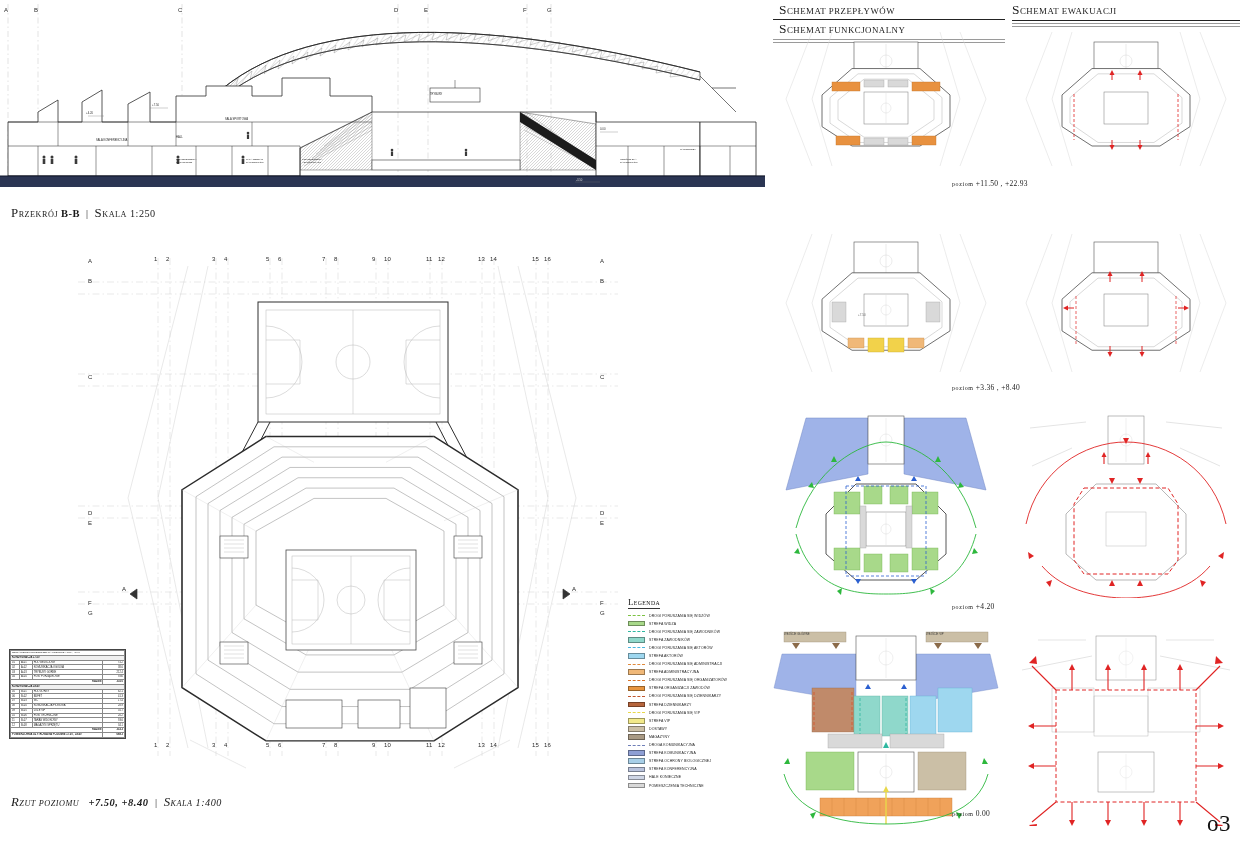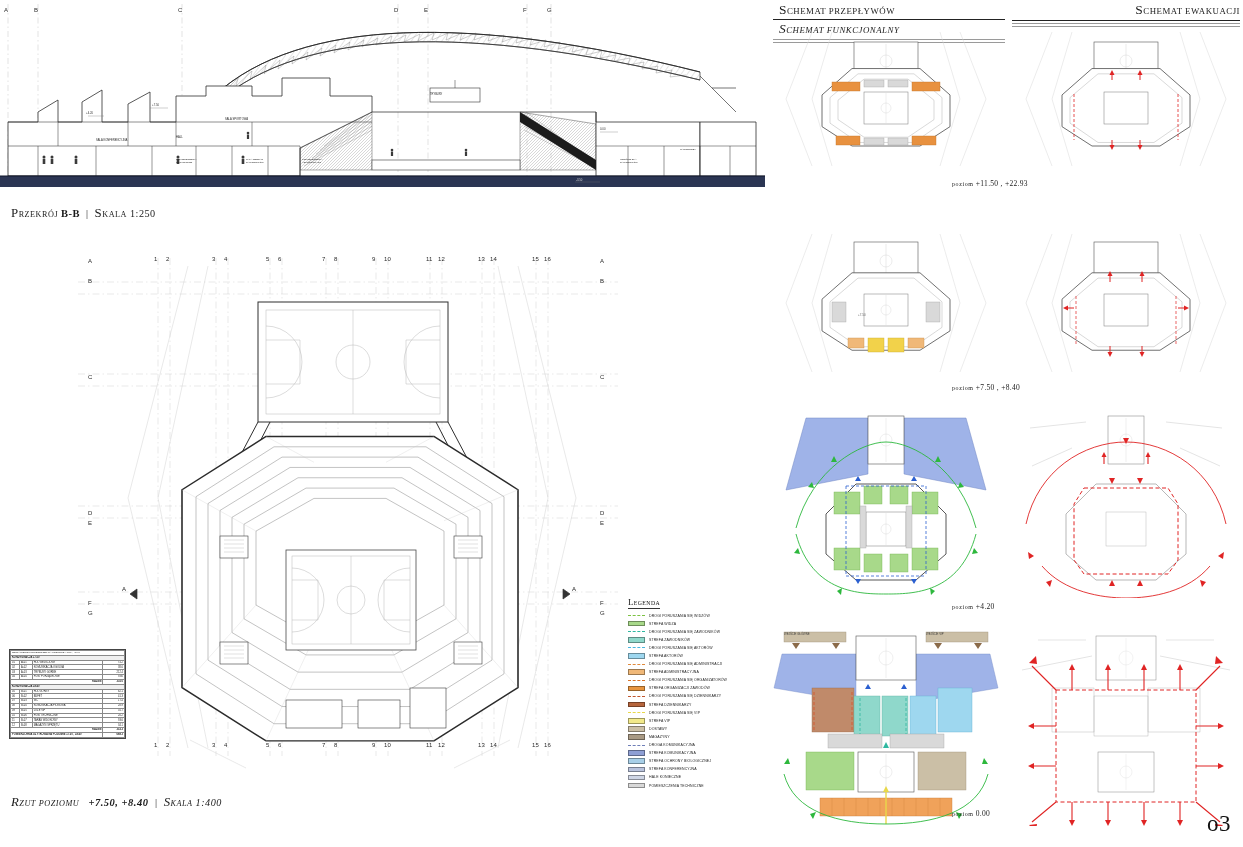--- a/index.html
+++ b/index.html
@@ -719,29 +719,29 @@
           <span class="leg-tx">POMIESZCZENIA TECHNICZNE</span>
         </div>
       </div>
   </div>
 
   <div class="abs colhead-wrap" style="left:773px; top:2px; width:232px;">
     <div class="smallcaps-title sc-sm" style="padding-left:6px;">
       <span class="cap-first">S</span><span style="font-size:.84em">CHEMAT PRZEPŁYWÓW</span>
     </div>
     <div class="colhead-rule" style="margin:1px 0 1px;"></div>
-    <div class="smallcaps-title sc-sm" style="padding-left:6px;font-style:italic;">
+    <div class="smallcaps-title sc-sm" style="padding-left:6px;">
       <span class="cap-first">S</span><span style="font-size:.84em">CHEMAT FUNKCJONALNY</span>
     </div>
     <div class="colhead-rule thin" style="margin-top:2px;"></div>
     <div class="colhead-rule thin" style="margin-top:2px;"></div>
   </div>
 
   <div class="abs colhead-wrap" style="left:1012px; top:2px; width:228px;">
-    <div class="smallcaps-title sc-sm" style="text-align:right;">
+    <div class="smallcaps-title sc-sm" style="text-align:left;">
       <span class="cap-first">S</span><span style="font-size:.84em">CHEMAT EWAKUACJI</span>
     </div>
     <div class="colhead-rule" style="margin:2px 0 2px;"></div>
     <div class="colhead-rule thin" style="margin-top:2px;"></div>
     <div class="colhead-rule thin" style="margin-top:2px;"></div>
   </div>
 
   <div class="tile" style="left:772px; top:24px;">
     <svg width="228" height="150" viewBox="0 0 228 150">
       <g stroke="#d9d9d9" stroke-width="0.5" fill="none">
@@ -839,21 +839,21 @@
           <rect x="136" y="110" width="16" height="10"></rect>
       </g>
       <g fill="#d9d9d9" stroke="#9b9b9b" stroke-width="0.35">
         <rect x="60" y="74" width="14" height="20"></rect>
           <rect x="154" y="74" width="14" height="20"></rect>
       </g>
       <text x="86" y="88" font-size="3" fill="#666" font-family="Liberation Sans, sans-serif">+7.50</text>
     </svg>
   </div>
   <div class="lvl-label" style="left:952px; top:383px;">
-    <span class="pz">poziom</span>&nbsp;<span>+7.50 , +8.40</span>
+    <span class="pz">poziom</span>&nbsp;<span>+3.36 , +8.40</span>
   </div>
 
   <div class="tile" style="left:1012px; top:228px;">
     <svg width="228" height="150" viewBox="0 0 228 150">
       <g stroke="#d9d9d9" stroke-width="0.5" fill="none">
         <path d="M40 6 L14 75 L40 144 M60 6 L40 75 L60 144 M188 6 L214 75 L188 144 M168 6 L188 75 L168 144"></path>
       </g>
       <rect x="82" y="14" width="64" height="38" fill="#fff" stroke="#555" stroke-width="0.6"></rect>
       <path d="M80 60 L148 60 L178 90 L178 126 L148 148 L80 148 L50 126 L50 90 Z" fill="#ffffff" stroke="#555" stroke-width="0.9" transform="translate(0,-8) scale(1,0.88)"></path>
       <g fill="none" stroke="#9a9a9a" stroke-width="0.4">

